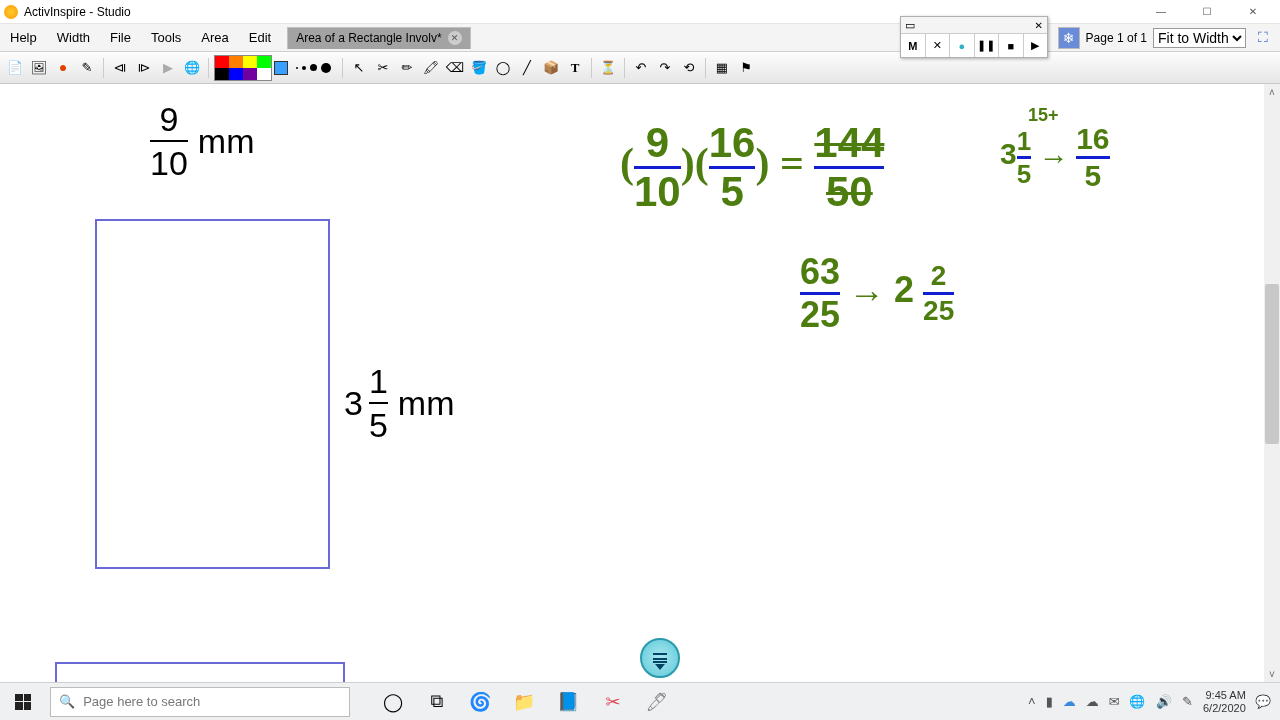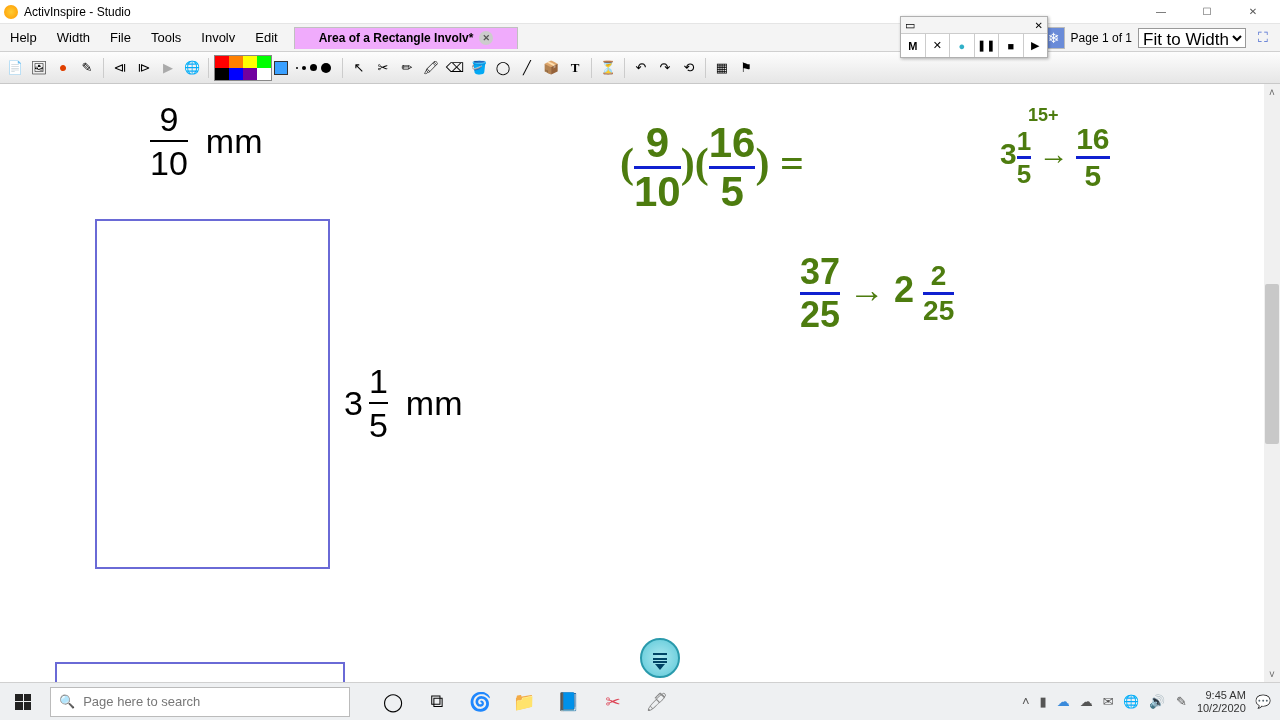--- a/index.html
+++ b/index.html
@@ -8,27 +8,27 @@
 
 .titlebar { height: 24px; display: flex; align-items: center; padding: 0 4px; background: #fff; font-size: 12px; border-bottom: 1px solid #e5e5e5; }
 .titlebar .app-icon { width: 14px; height: 14px; border-radius: 50%; background: radial-gradient(circle,#ffcc33,#ff9900); margin-right: 6px; }
 .titlebar .title { flex: none; }
 .titlebar .spacer { flex: 1; }
 .titlebar .winbtn { width: 46px; height: 24px; display: flex; align-items: center; justify-content: center; font-size: 10px; color: #555; }
 
 
 .menubar { height: 28px; display: flex; align-items: center; background: #f4f4f4; border-bottom: 1px solid #d0d0d0; font-size: 13px; }
 .menubar .mi { padding: 0 10px; line-height: 28px; }
-.doc-tab { margin-left: 6px; height: 22px; display: flex; align-items: center; padding: 0 24px; background: #f0abfc; border: 1px solid #c0c0c0; border-bottom: none; font-weight: bold; font-size: 12px; }
+.doc-tab { margin-left: 6px; height: 22px; display: flex; align-items: center; padding: 0 8px; background: #a3a3a3; border: 1px solid #c0c0c0; border-bottom: none; font-weight: normal; font-size: 12px; }
 .doc-tab .close { margin-left: 6px; width: 14px; height: 14px; border-radius: 50%; background: #ccc; display: flex; align-items: center; justify-content: center; font-size: 9px; color: #555; }
 .menubar .right { margin-left: auto; display: flex; align-items: center; gap: 6px; padding-right: 6px; }
 .iconbtn { width: 22px; height: 22px; display: flex; align-items: center; justify-content: center; border: 1px solid transparent; font-size: 14px; }
 .iconbtn.bordered { border: 1px solid #bbb; background: #eaeaea; }
 .page-label { font-size: 12px; }
-.zoom-select { font-size: 17px; height: 20px; border: 1px solid #999; background: #fff; }
+.zoom-select { font-size: 14px; height: 20px; border: 1px solid #999; background: #fff; }
 
 
 .toolbar { height: 32px; display: flex; align-items: center; gap: 2px; padding: 2px 4px; background: linear-gradient(#fdfdfd,#e6e6e6); border-bottom: 1px solid #c8c8c8; }
 .tbtn { width: 22px; height: 22px; display: flex; align-items: center; justify-content: center; font-size: 13px; border: 1px solid transparent; }
 .sep { width: 1px; height: 20px; background: #ccc; margin: 0 3px; }
 .palette { display: grid; grid-template-columns: repeat(4, 14px); grid-template-rows: repeat(2, 12px); gap: 0; border: 1px solid #888; }
 .palette div { width: 14px; height: 12px; }
 .dots { display: flex; align-items: center; gap: 4px; padding: 0 6px; }
 .dots span { background: #000; border-radius: 50%; display: inline-block; }
 .swatch { width: 14px; height: 14px; border: 1px solid #333; }
@@ -45,21 +45,21 @@
 .canvas-wrap { position: absolute; top: 84px; left: 0; right: 16px; bottom: 38px; background: #fff; overflow: hidden; }
 .vscroll { position: absolute; top: 84px; right: 0; bottom: 38px; width: 16px; background: #f0f0f0; display: flex; flex-direction: column; align-items: center; }
 .vscroll .arrow { height: 16px; font-size: 10px; color: #666; display: flex; align-items: center; justify-content: center; }
 .vscroll .thumb { position: absolute; top: 200px; width: 14px; height: 160px; background: #c8c8c8; border-radius: 2px; }
 
 .rect { position: absolute; border: 2px solid #6a6ad6; background: #fff; }
 .fraction { position: absolute; font-family: "Times New Roman", serif; font-size: 34px; display: flex; align-items: center; }
 .fraction .stack { display: inline-flex; flex-direction: column; align-items: center; line-height: 1; }
 .fraction .stack .bar { width: 100%; border-top: 2px solid #000; margin: 4px 0; }
 .fraction .whole { margin-right: 6px; }
-.fraction .unit { margin-left: 18px; }
+.fraction .unit { margin-left: 10px; }
 
 .ink { position: absolute; font-family: "Comic Sans MS", "Segoe Script", cursive; font-weight: bold; color: #4d7c0f; font-size: 30px; line-height: 1; }
 .ink .fr { display: inline-flex; flex-direction: column; align-items: center; vertical-align: middle; }
 .ink .fr .b { border-top: 3px solid #1020d0; width: 100%; margin: 2px 0; }
 .ink .strike { text-decoration: line-through; text-decoration-thickness: 3px; }
 
 .tray-circle { position: absolute; left: 640px; top: 554px; width: 40px; height: 40px; border-radius: 50%; background: radial-gradient(#aee8f0,#5ac8d8); border: 2px solid #2a9aac; display: flex; align-items: center; justify-content: center; }
 .tray-circle .bars { width: 14px; height: 10px; border-top: 2px solid #046; border-bottom: 2px solid #046; position: relative; }
 .tray-circle .bars::after { content: ""; position: absolute; top: 3px; left: 0; right: 0; border-top: 2px solid #046; }
 .tray-circle .tri { position: absolute; bottom: 6px; width: 0; height: 0; border-left: 5px solid transparent; border-right: 5px solid transparent; border-top: 6px solid #046; }
@@ -86,21 +86,21 @@
   <div class="winbtn">—</div>
   <div class="winbtn">☐</div>
   <div class="winbtn">✕</div>
 </div>
 
 <div class="menubar">
   <div class="mi">Help</div>
   <div class="mi">Width</div>
   <div class="mi">File</div>
   <div class="mi">Tools</div>
-  <div class="mi">Involv</div>
+  <div class="mi">Area</div>
   <div class="mi">Edit</div>
   <div class="doc-tab">
     <span>Area of a Rectangle Involv*</span>
     <span class="close">✕</span>
   </div>
   <div class="right">
     <div class="iconbtn bordered">▤</div>
     <div class="iconbtn" style="color:#3a8adb">☁</div>
     <div class="iconbtn bordered" style="background:#6a8bd8;color:#fff">❄</div>
     <span class="page-label">Page 1 of 1</span>
@@ -204,40 +204,45 @@
   <div class="ink" style="left:620px; top:38px; font-size:42px">
     (<span class="fr">
         <span>9</span>
         <span class="b"></span>
         <span>10</span>
       </span>)(<span class="fr">
         <span>16</span>
         <span class="b"></span>
         <span>5</span>
       </span>) =
+    <span class="fr">
+        <span class="strike">144</span>
+        <span class="b"></span>
+        <span class="strike">50</span>
+      </span>
   </div>
 
   <div class="ink" style="left:1000px; top:40px">
     <span style="font-size:18px; position:absolute; top:-18px; left:28px">15+</span>
     <span>3</span><span class="fr" style="font-size:26px">
         <span>1</span>
         <span class="b"></span>
         <span>5</span>
       </span>
     <span>→</span>
     <span class="fr">
         <span>16</span>
         <span class="b"></span>
         <span>5</span>
       </span>
   </div>
 
   <div class="ink" style="left:800px; top:170px; font-size:36px">
     <span class="fr">
-        <span>37</span>
+        <span>63</span>
         <span class="b"></span>
         <span>25</span>
       </span>
     <span>→</span>
     <span>2</span>
     <span class="fr" style="font-size:28px">
         <span>2</span>
         <span class="b"></span>
         <span>25</span>
       </span>
@@ -281,17 +286,17 @@
     <span class="ic">˄</span>
     <span class="ic">▮</span>
     <span class="ic" style="color:#3a8adb">☁</span>
     <span class="ic">☁</span>
     <span class="ic">✉</span>
     <span class="ic">🌐</span>
     <span class="ic">🔊</span>
     <span class="ic">✎</span>
     <div class="clock">
       <div>9:45 AM</div>
-      <div>10/2/2020</div>
+      <div>6/2/2020</div>
     </div>
     <span class="ic">💬</span>
   </div>
 </div>
 
 </body></html>

